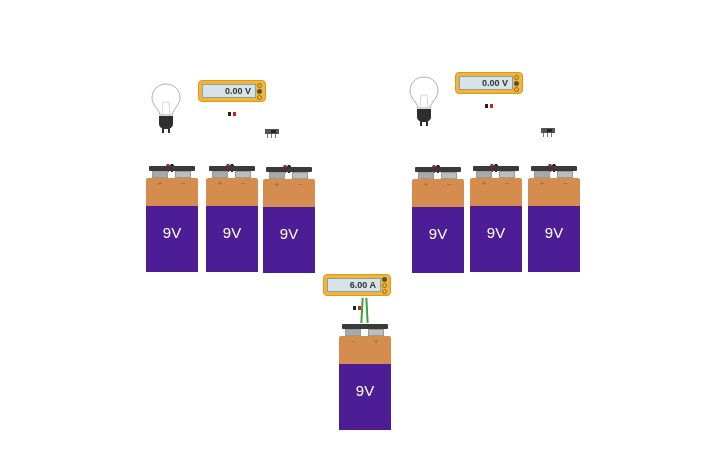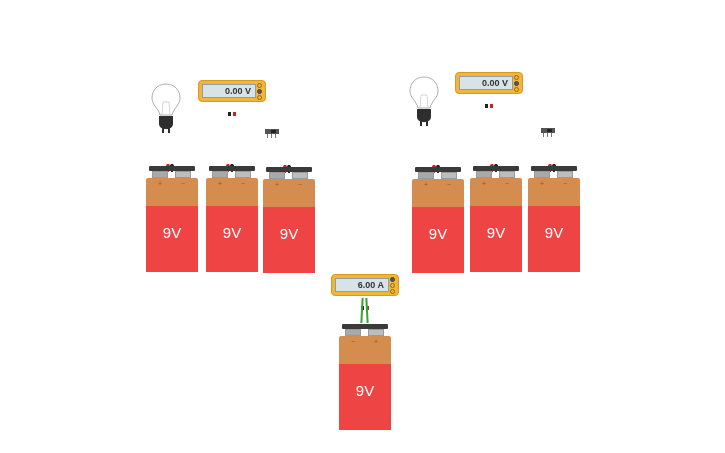--- a/index.html
+++ b/index.html
@@ -26,21 +26,21 @@
   .switch { position:absolute; width:14px; height:9px; }
 
   
   .battery { position:absolute; width:52px; height:106px; }
   .battery .cap { position:absolute; left:3px; top:0; width:46px; height:5px; background:#3a3a3a; border-radius:1px; }
   .battery .term { position:absolute; top:5px; height:7px; width:16px; background:#bdbdbd; border:1px solid #999; box-sizing:border-box; }
   .battery .term.t1 { left:6px; background:#a9a9a9; }
   .battery .term.t2 { left:29px; }
   .battery .top { position:absolute; left:0; top:12px; width:52px; height:28px; background:#d48d4f; border-radius:2px 2px 0 0; }
   .battery .sym { position:absolute; top:2px; font-size:7px; color:#8a5a2a; width:10px; text-align:center; }
-  .battery .body { position:absolute; left:0; top:40px; width:52px; height:66px; background:#ef4444; color:#fff;
+  .battery .body { position:absolute; left:0; top:40px; width:52px; height:66px; background:#4c1d95; color:#fff;
            font-size:15px; text-align:center; line-height:54px; }
   .battery .probes { position:absolute; top:-8px; left:21px; width:10px; height:9px; }
   .probe { display:inline-block; width:2px; height:8px; margin-right:2px; position:relative; }
   .probe::before { content:""; position:absolute; left:-1px; top:0; width:4px; height:3px; border-radius:50% 50% 0 0; }
   .probe.r { background:#c22; } .probe.r::before { background:#c22; }
   .probe.b { background:#222; } .probe.b::before { background:#222; }
 
   .wire { position:absolute; width:2px; background:#3aa335; }
 </style>
 </head>
@@ -171,21 +171,21 @@
   <div class="cap"></div>
   <div class="term t1"></div>
   <div class="term t2"></div>
   <div class="top">
     <span class="sym" style="left:9px">+</span>
     <span class="sym" style="left:32px">−</span>
   </div>
   <div class="body">9V</div>
 </div>
 
-<div class="meter" style="left:331px;top:274px;">
+<div class="meter" style="left:323px;top:274px;">
   <div class="screen">6.00 A</div>
   <div class="knobs">
     <div class="knob sel"></div>
     <div class="knob"></div>
     <div class="knob"></div>
   </div>
   <div class="leads"><span class="lead b"></span><span class="lead r"></span></div>
 </div>
 
 <div class="wire" style="left:361px;top:298px;height:25px;transform:rotate(3deg);"></div>

